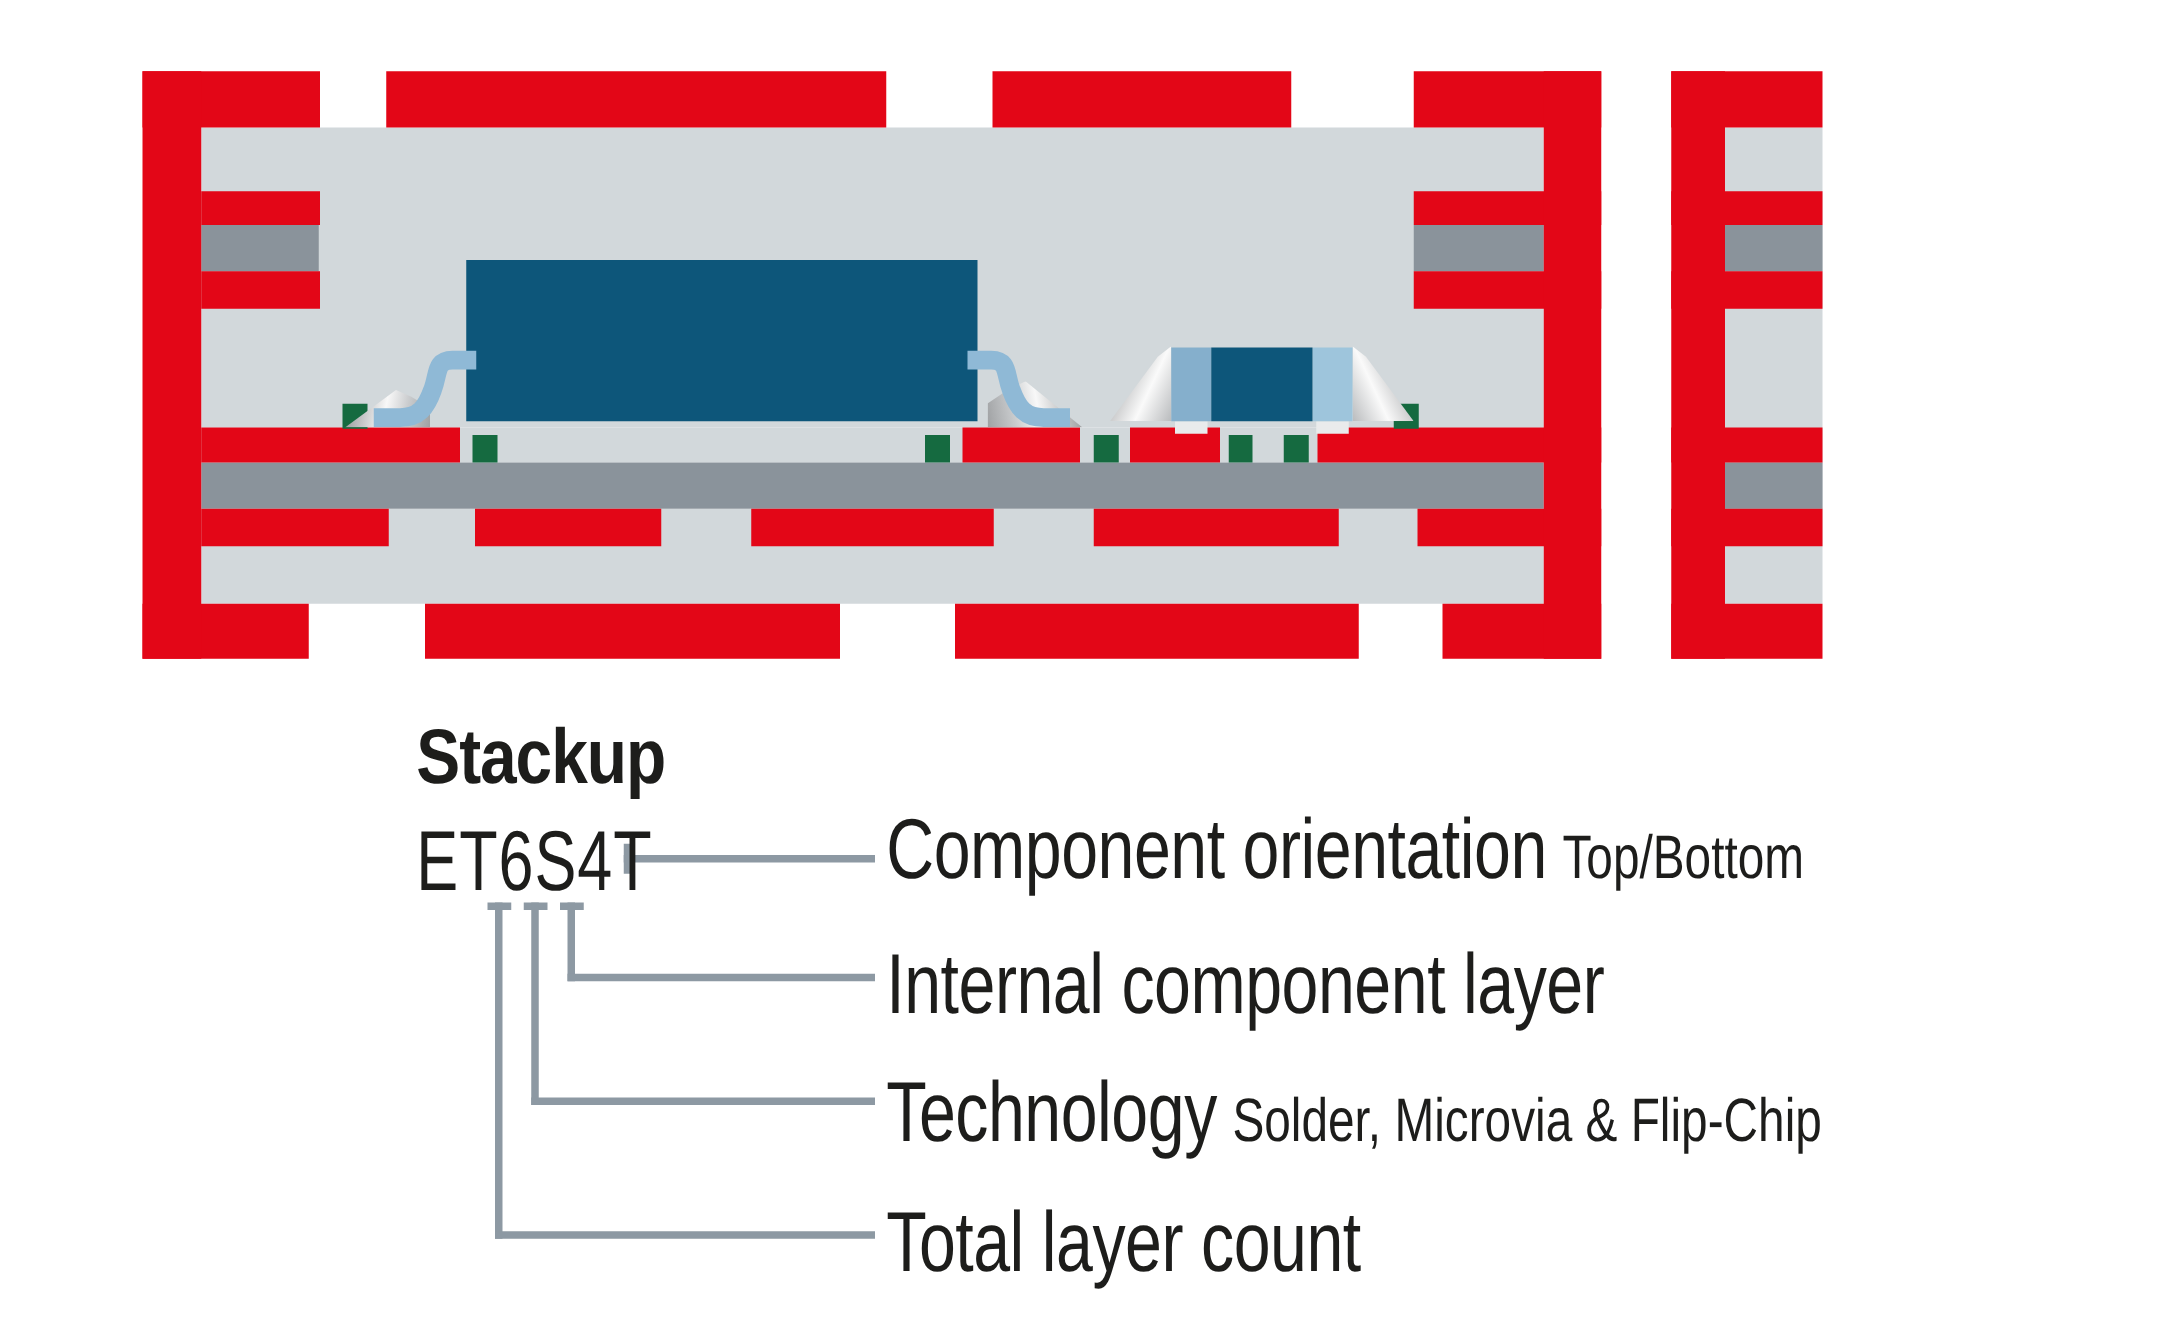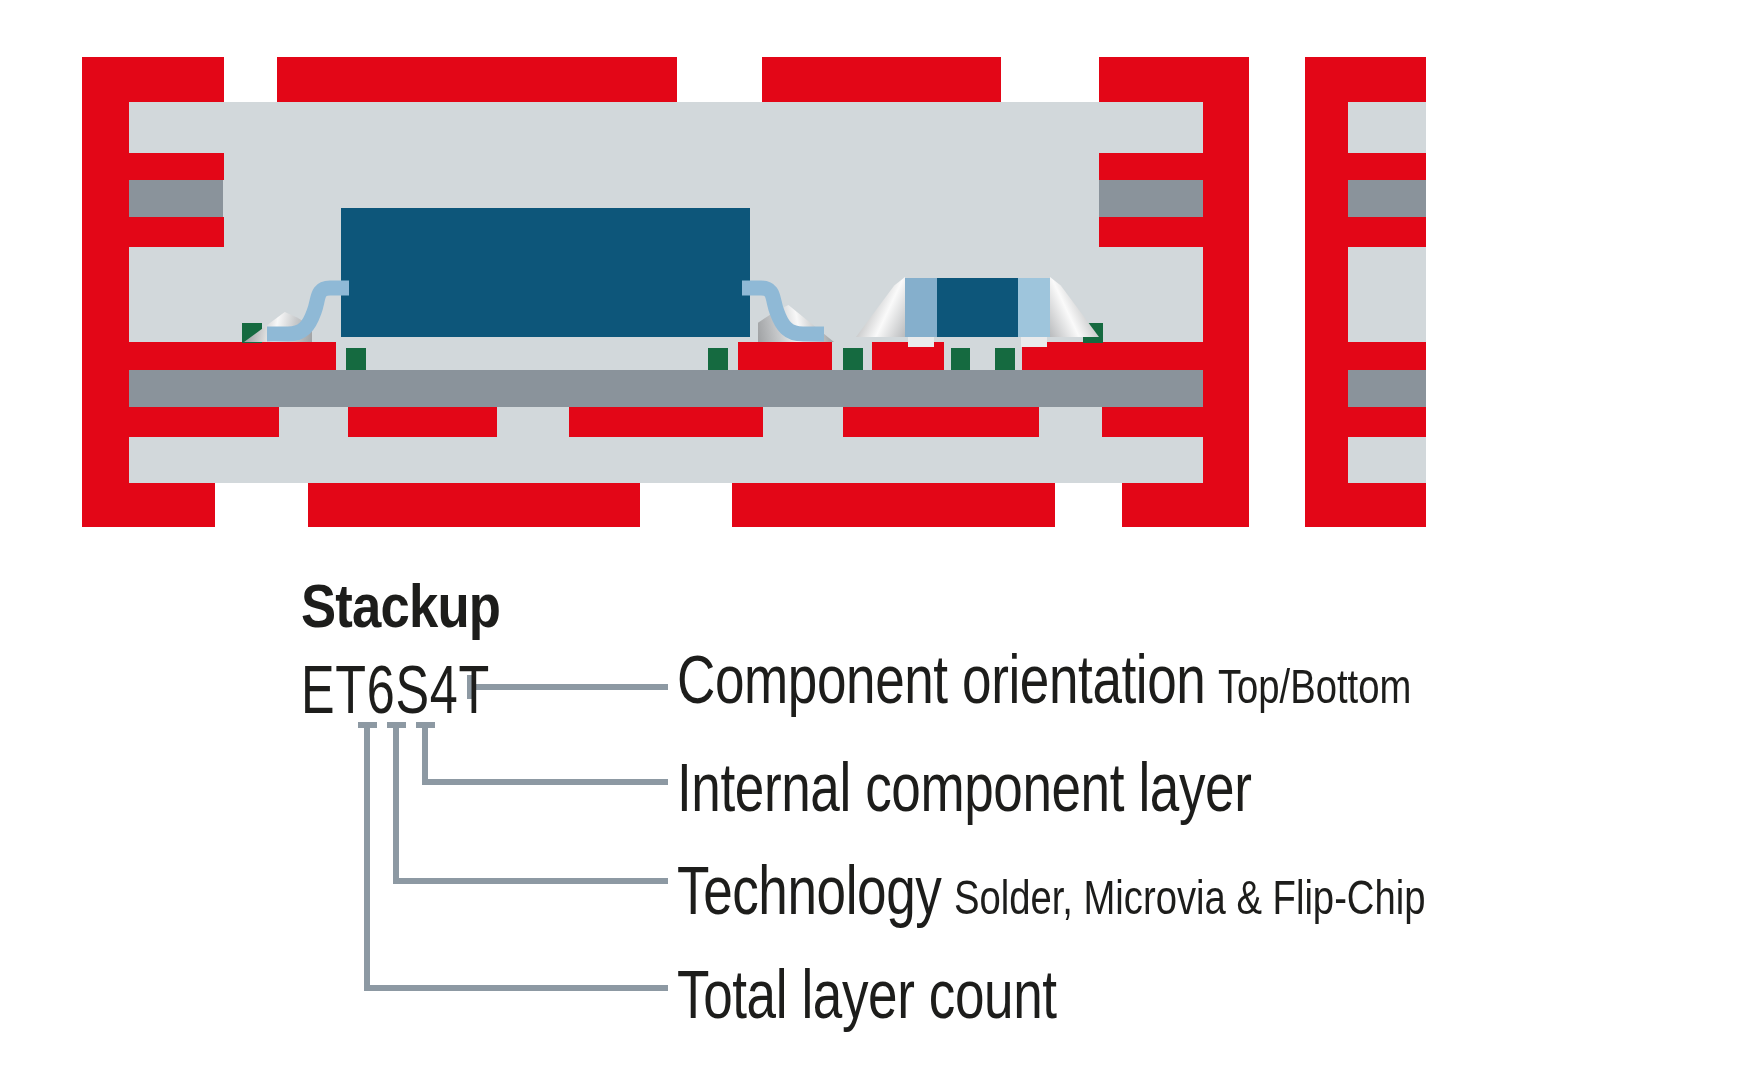--- a/index.html
+++ b/index.html
@@ -2,21 +2,21 @@
 <html style="--bg: #ffffff; --lead: #8fb9d6; --line: #8d99a3; --text: #1d1d1b;"><head>
 <meta charset="utf-8">
 <style>
   html,body { margin:0; padding:0; }
   body {
     width:1746px; height:1067px; position:relative; overflow:hidden;
     background:var(--bg,#fff);
     font-family:"Liberation Sans", sans-serif;
     color:var(--text,#1d1d1b);
   }
-  #scene { position:absolute; inset:0; }
+  #scene { position:absolute; inset:0;margin-left:32px; }
   .drect { position:absolute; }
 
   
   .fil-chip-left  { background:linear-gradient(100deg,#8e9092 0%,#f8f8f8 48%,#c9cbcd 72%,#9fa1a3 100%);
                     clip-path:polygon(0 100%, 60% 0, 78% 18%, 100% 48%, 100% 100%); }
   .fil-chip-right { background:linear-gradient(260deg,#8e9092 0%,#f8f8f8 48%,#c9cbcd 72%,#9fa1a3 100%);
                     clip-path:polygon(0 48%, 22% 18%, 40% 0, 100% 100%, 0 100%); }
   .fil-sc-left    { background:linear-gradient(115deg,#898b8d 0%,#fafafa 62%,#b9bbbd 100%);
                     clip-path:polygon(100% 0, 100% 100%, 0 100%, 78% 14%); }
   .fil-sc-right   { background:linear-gradient(245deg,#898b8d 0%,#fafafa 62%,#b9bbbd 100%);

